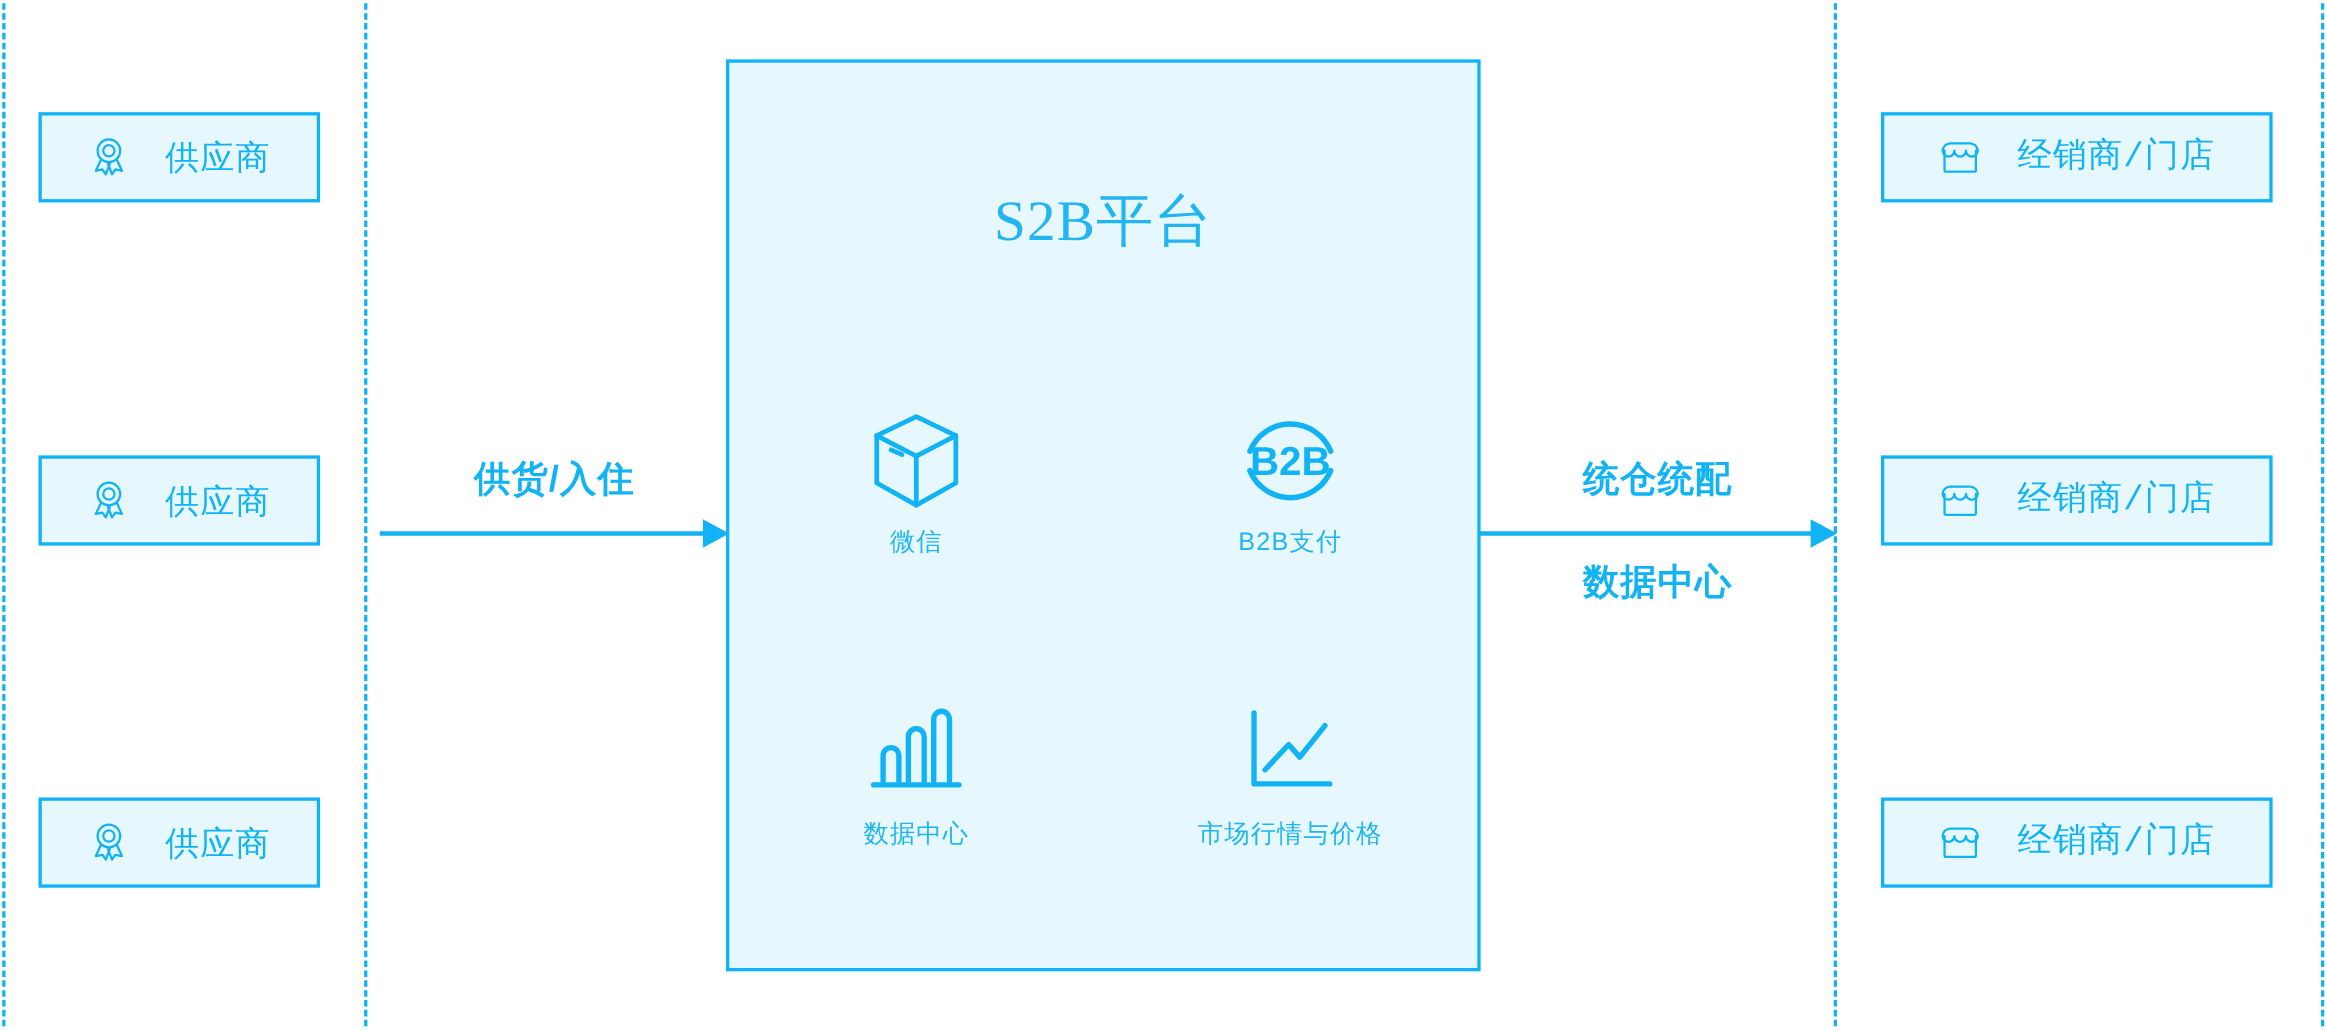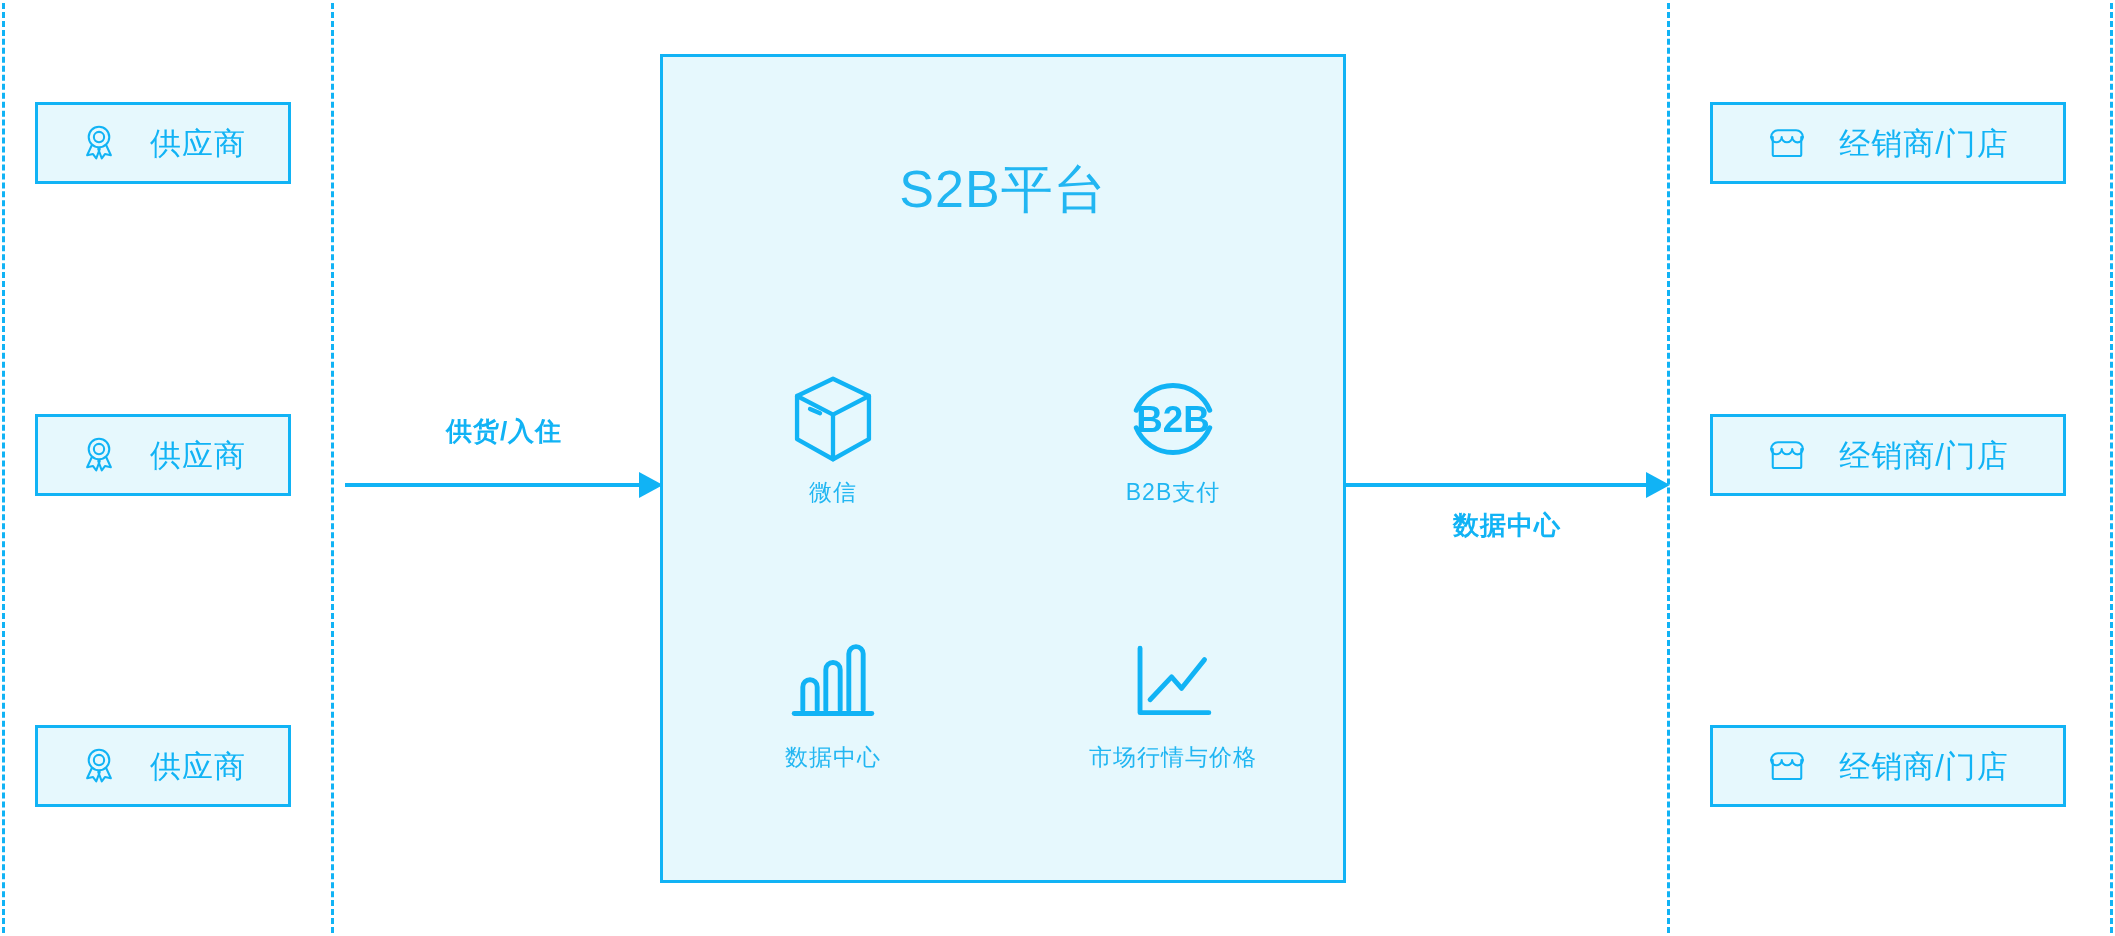--- a/index.html
+++ b/index.html
@@ -54,46 +54,48 @@
     height: 82px;
   }
   #supplier-0 { top: 102px; }
   #supplier-1 { top: 414px; }
   #supplier-2 { top: 725px; }
 
   .dealer-box {
     left: 1710px;
     width: 356px;
     height: 82px;
+    font-family: Liberation Mono, monospace;
   }
   #dealer-0 { top: 102px; }
   #dealer-1 { top: 414px; }
   #dealer-2 { top: 725px; }
 
   
   #platform {
     position: absolute;
     left: 660px;
     top: 54px;
     width: 686px;
     height: 829px;
     box-sizing: border-box;
     border: 3px solid #11b3f5;
     background: #e6f8fd;
   }
   #platform-title {
     position: absolute;
     left: 0;
-    top: 106px;
+    top: 119px;
     width: 100%;
     text-align: center;
     color: #21b6f2;
     font-size: 52px;
     line-height: 1;
     letter-spacing: 1px;
+    font-family: Liberation Serif, serif;
   }
   #feature-grid {
     position: absolute;
     left: 0;
     top: 248px;
     width: 100%;
     height: 530px;
     display: grid;
     grid-template-columns: 1fr 1fr;
     grid-template-rows: 1fr 1fr;
@@ -127,21 +129,21 @@
   #flow-in  { left: 345px;  top: 390px; width: 318px; height: 160px; }
   #flow-out { left: 1344px; top: 390px; width: 326px; height: 230px; }
 
   .flow-svg { position: absolute; left: 0; top: 78px; display: block; }
 
   .flow-caption {
     position: absolute;
     width: 100%;
     text-align: center;
     color: #11b3f5;
-    font-size: 26px;
+    font-size: 33px;
     font-weight: bold;
     line-height: 1;
     letter-spacing: 1px;
     white-space: nowrap;
   }
   #flow-in-caption    { top: 28px; }
   #flow-out-caption-a { top: 28px; }
   #flow-out-caption-b { top: 122px; }
 </style>
 </head>
@@ -242,20 +244,21 @@
             <path d="M16 41 L31 25 L38 33 L54 13"></path>
           </svg>
         </span>
         <span class="feature-label">市场行情与价格</span>
       </div>
 
     </div>
   </div>
 
   <div class="flow" id="flow-out">
+    <div class="flow-caption" id="flow-out-caption-a">统仓统配</div>
     <svg class="flow-svg" width="326" height="34" viewBox="0 0 326 34">
       <line x1="0" y1="17" x2="304" y2="17" stroke="#11b3f5" stroke-width="4"></line>
       <polygon points="302,4 326,17 302,30" fill="#11b3f5"></polygon>
     </svg>
     <div class="flow-caption" id="flow-out-caption-b">数据中心</div>
   </div>
 
   <div class="dashed-zone" id="zone-dealers"></div>
 
   <div class="entity-box dealer-box" id="dealer-0">

